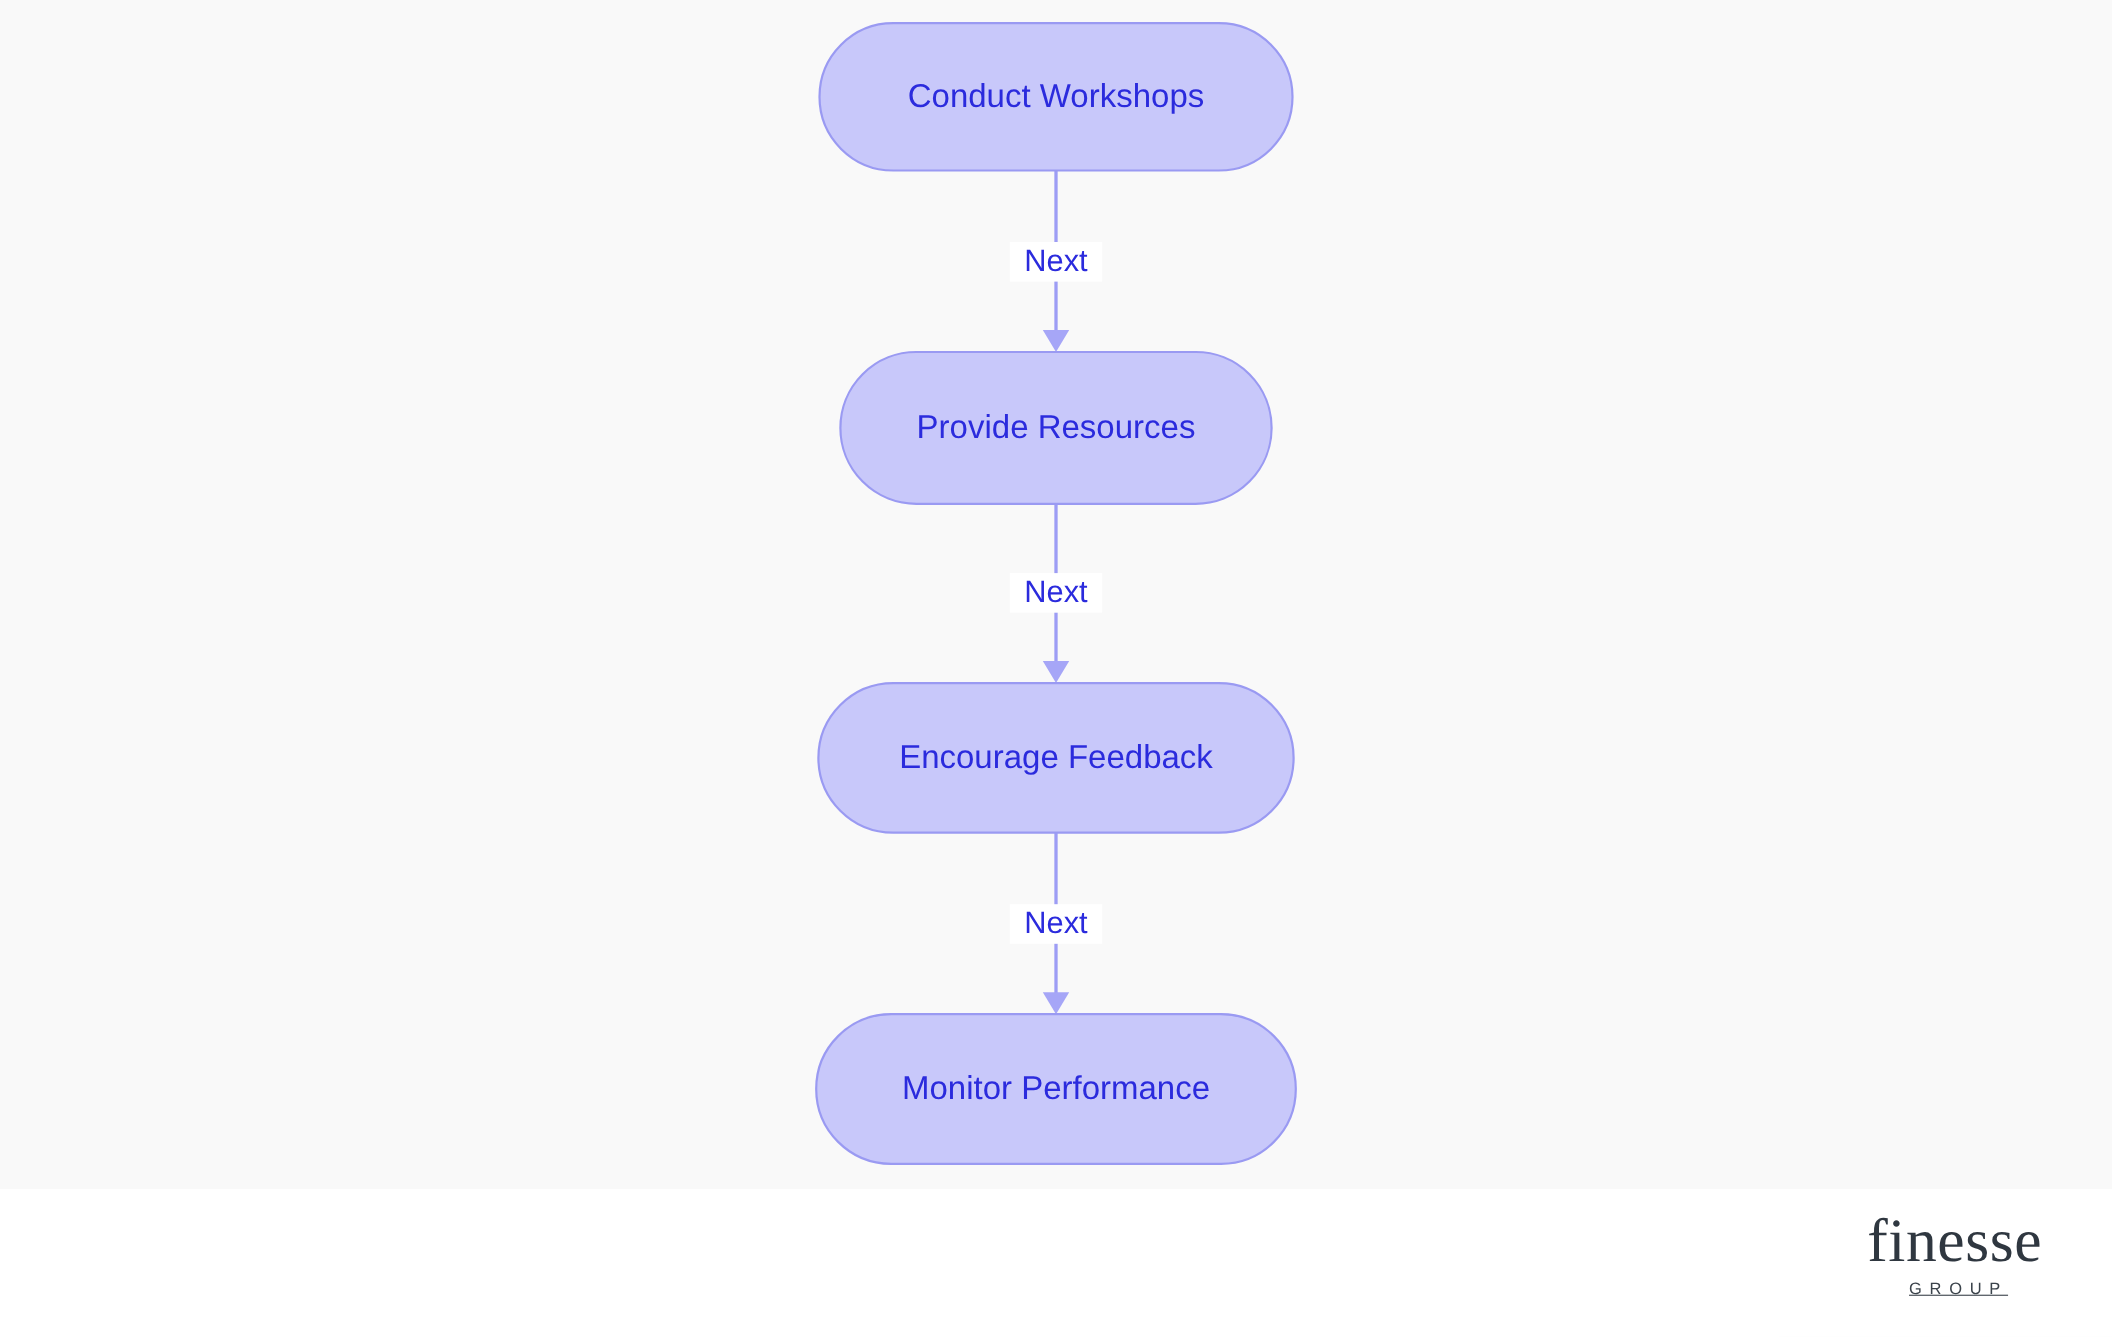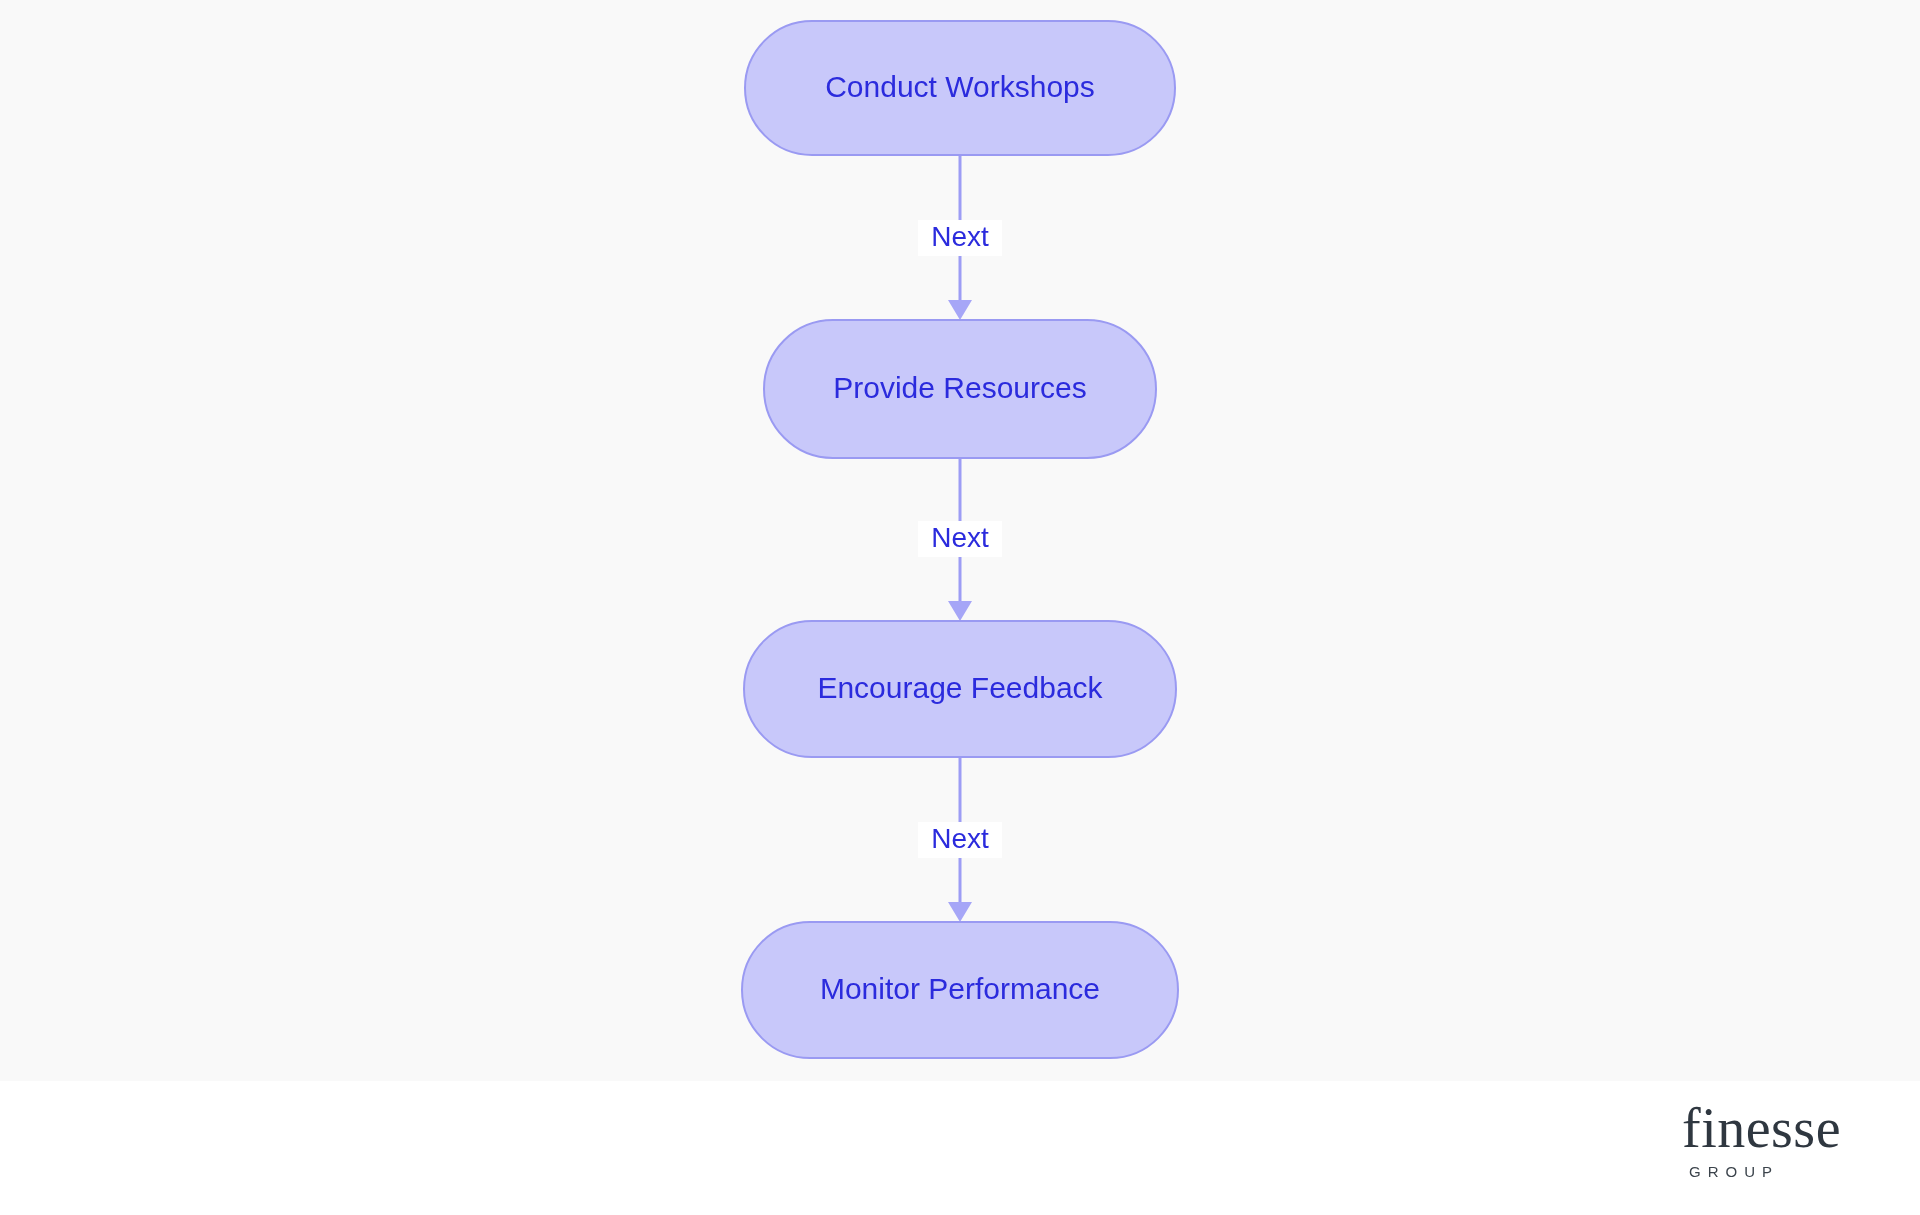--- a/index.html
+++ b/index.html
@@ -82,41 +82,42 @@
     width: 1920px;
     height: 134px;
     background: #ffffff;
   }
 
   #brand-logo {
     position: absolute;
     right: 48px;
     top: 18px;
     width: 190px;
-    text-align: left;
+    text-align: center;
     line-height: 1;
   }
 
   #brand-wordmark {
     font-family: "Liberation Serif", serif;
     font-size: 56px;
     color: #2f3740;
     letter-spacing: 0.5px;
     line-height: 1.05;
     display: block;
   }
 
   #brand-subtitle {
     font-family: "Liberation Sans", sans-serif;
     font-size: 15px;
     color: #3b434b;
     letter-spacing: 7px;
     display: block;
     margin-top: 6px;
     padding-left: 7px;
+    text-decoration: underline;
   }
 </style>
 </head>
 <body>
 
 <div id="app">
 
   <div id="canvas">
     <svg id="flow-svg" viewBox="0 0 1920 1081" xmlns="http://www.w3.org/2000/svg">
 

